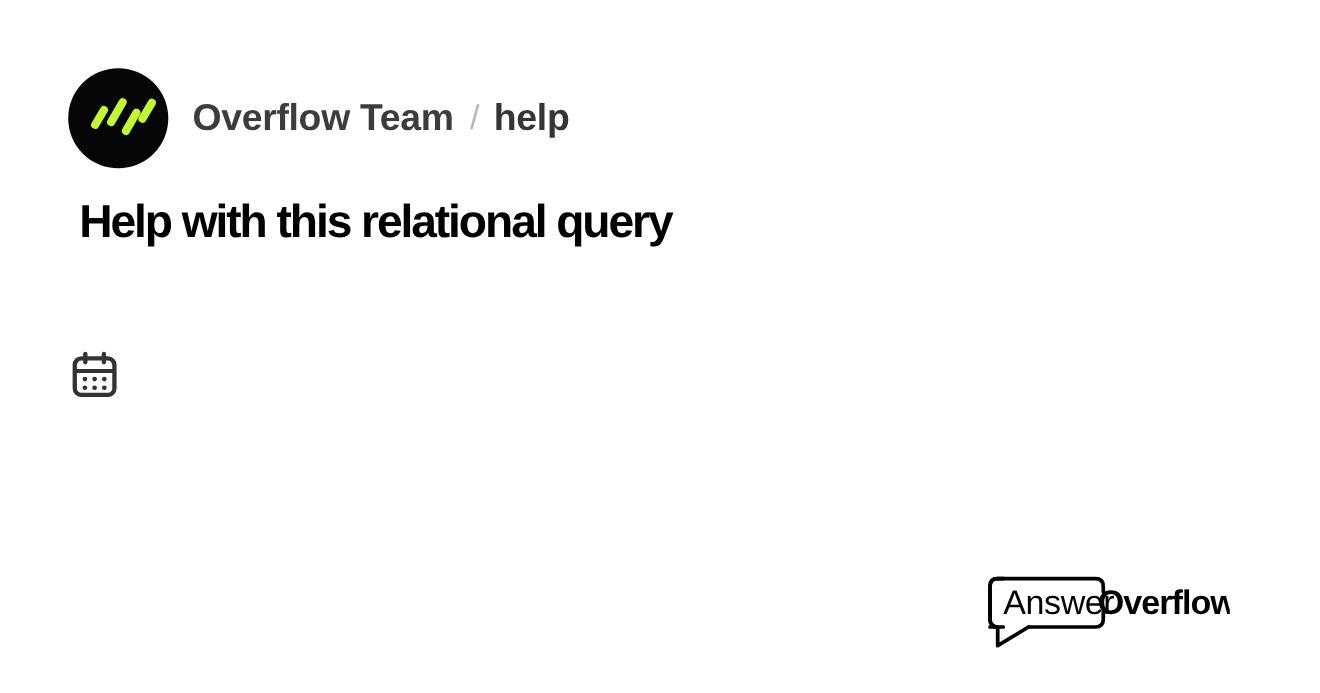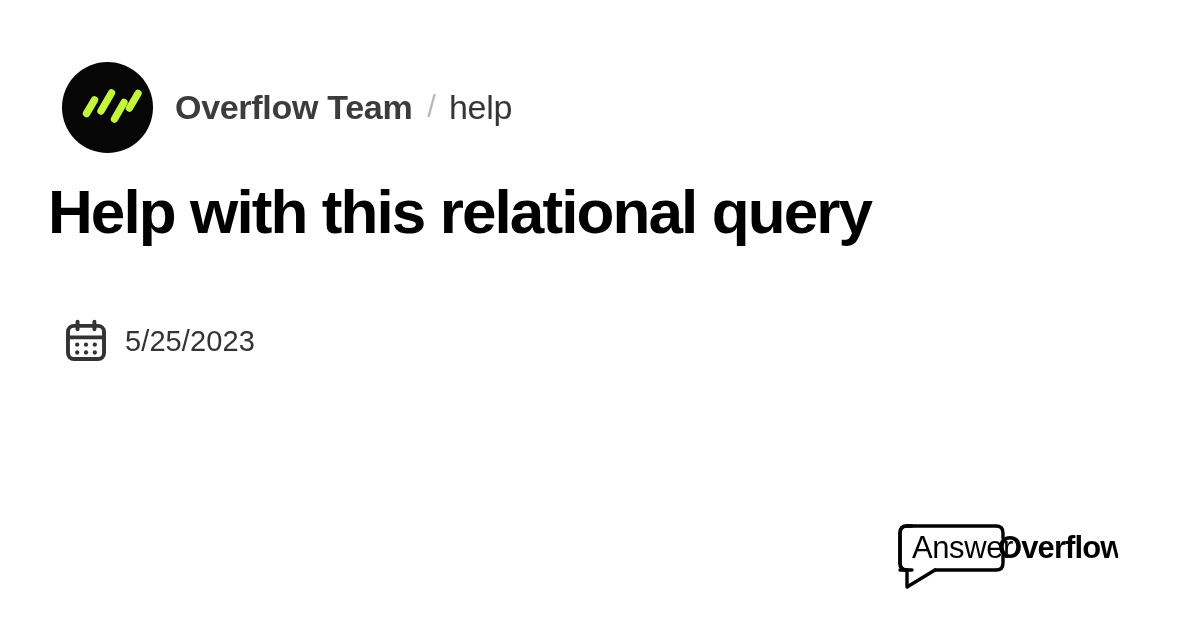--- a/index.html
+++ b/index.html
@@ -63,32 +63,32 @@
   .crumb-sep {
     font-size: 31px;
     font-weight: 400;
     color: #b9b9b9;
     margin: 0 13px 0 15px;
     transform: translateY(-1px);
   }
 
   .crumb-channel {
     font-size: 34px;
-    font-weight: normal;
+    font-weight: bold;
     color: #353535;
     letter-spacing: -0.3px;
   }
 
   
   .title {
     position: absolute;
-    left: 48px;
+    left: 72px;
     top: 178px;
     width: 1080px;
-    font-size: 62px;
+    font-size: 42px;
     line-height: 1.1;
     font-weight: bold;
     color: #000000;
     letter-spacing: -1.9px;
   }
 
   
   .date-row {
     position: absolute;
     left: 63px;
@@ -179,21 +179,20 @@
     <g fill="#333333">
       <circle cx="7.4" cy="13.9" r="1.12"></circle>
       <circle cx="12.0" cy="13.9" r="1.12"></circle>
       <circle cx="16.6" cy="13.9" r="1.12"></circle>
       <circle cx="7.4" cy="18.0" r="1.12"></circle>
       <circle cx="12.0" cy="18.0" r="1.12"></circle>
       <circle cx="16.6" cy="18.0" r="1.12"></circle>
     </g>
   </svg>
 
-  <span class="date-text">5/25/2023</span>
 
 </div>
 
 <div class="brand">
   <svg viewBox="0 0 230 72" xmlns="http://www.w3.org/2000/svg">
 
     <path d="M 100 4
              L 95 4
              Q 88 4 88 11
              L 88 41

